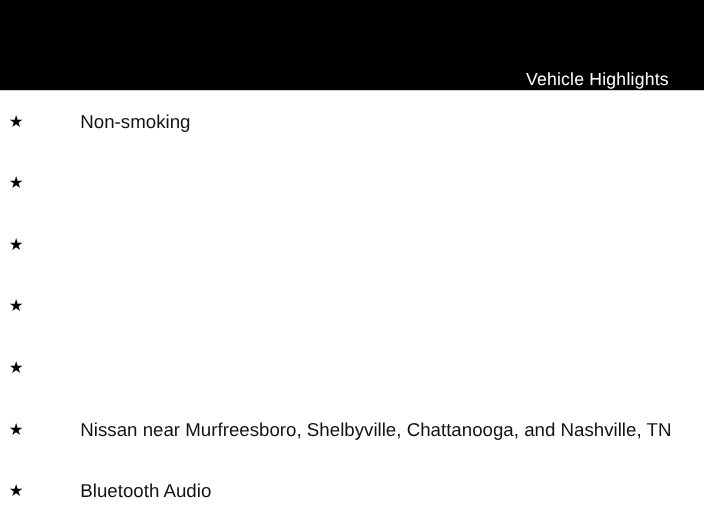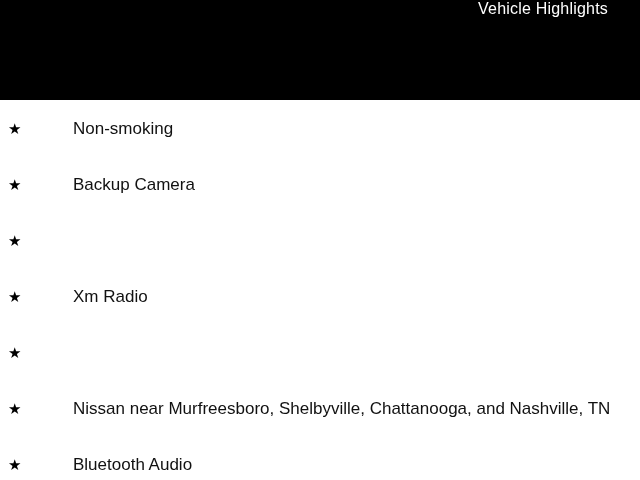--- a/index.html
+++ b/index.html
@@ -7,24 +7,24 @@
     padding: 0;
   }
   body {
     width: 640px;
     height: 480px;
     background: #ffffff;
     font-family: "Liberation Sans", sans-serif;
     overflow: hidden;
   }
   .header {
-    height: 100px;
+    height: 82px;
     background: #000000;
     display: flex;
-    align-items: flex-start;
+    align-items: flex-end;
     justify-content: flex-end;
     padding-right: 32px;
     box-sizing: border-box;
     padding-left: 48px;
   }
   .header-title {
     color: #ffffff;
     font-size: 16px;
     letter-spacing: 0.2px;
   }
@@ -64,30 +64,28 @@
 </div>
 
 <ul class="highlights-list" id="highlights-list">
   <li class="highlight-item">
     <span class="star">★</span>
     <span class="label">Non-smoking</span>
   </li>
 
   <li class="highlight-item">
     <span class="star">★</span>
-    <span class="label">Backup Camera</span>
   </li>
 
   <li class="highlight-item">
     <span class="star">★</span>
   </li>
 
   <li class="highlight-item">
     <span class="star">★</span>
-    <span class="label">Xm Radio</span>
   </li>
 
   <li class="highlight-item">
     <span class="star">★</span>
   </li>
 
   <li class="highlight-item">
     <span class="star">★</span>
     <span class="label">Nissan near Murfreesboro, Shelbyville, Chattanooga, and Nashville, TN</span>
   </li>

